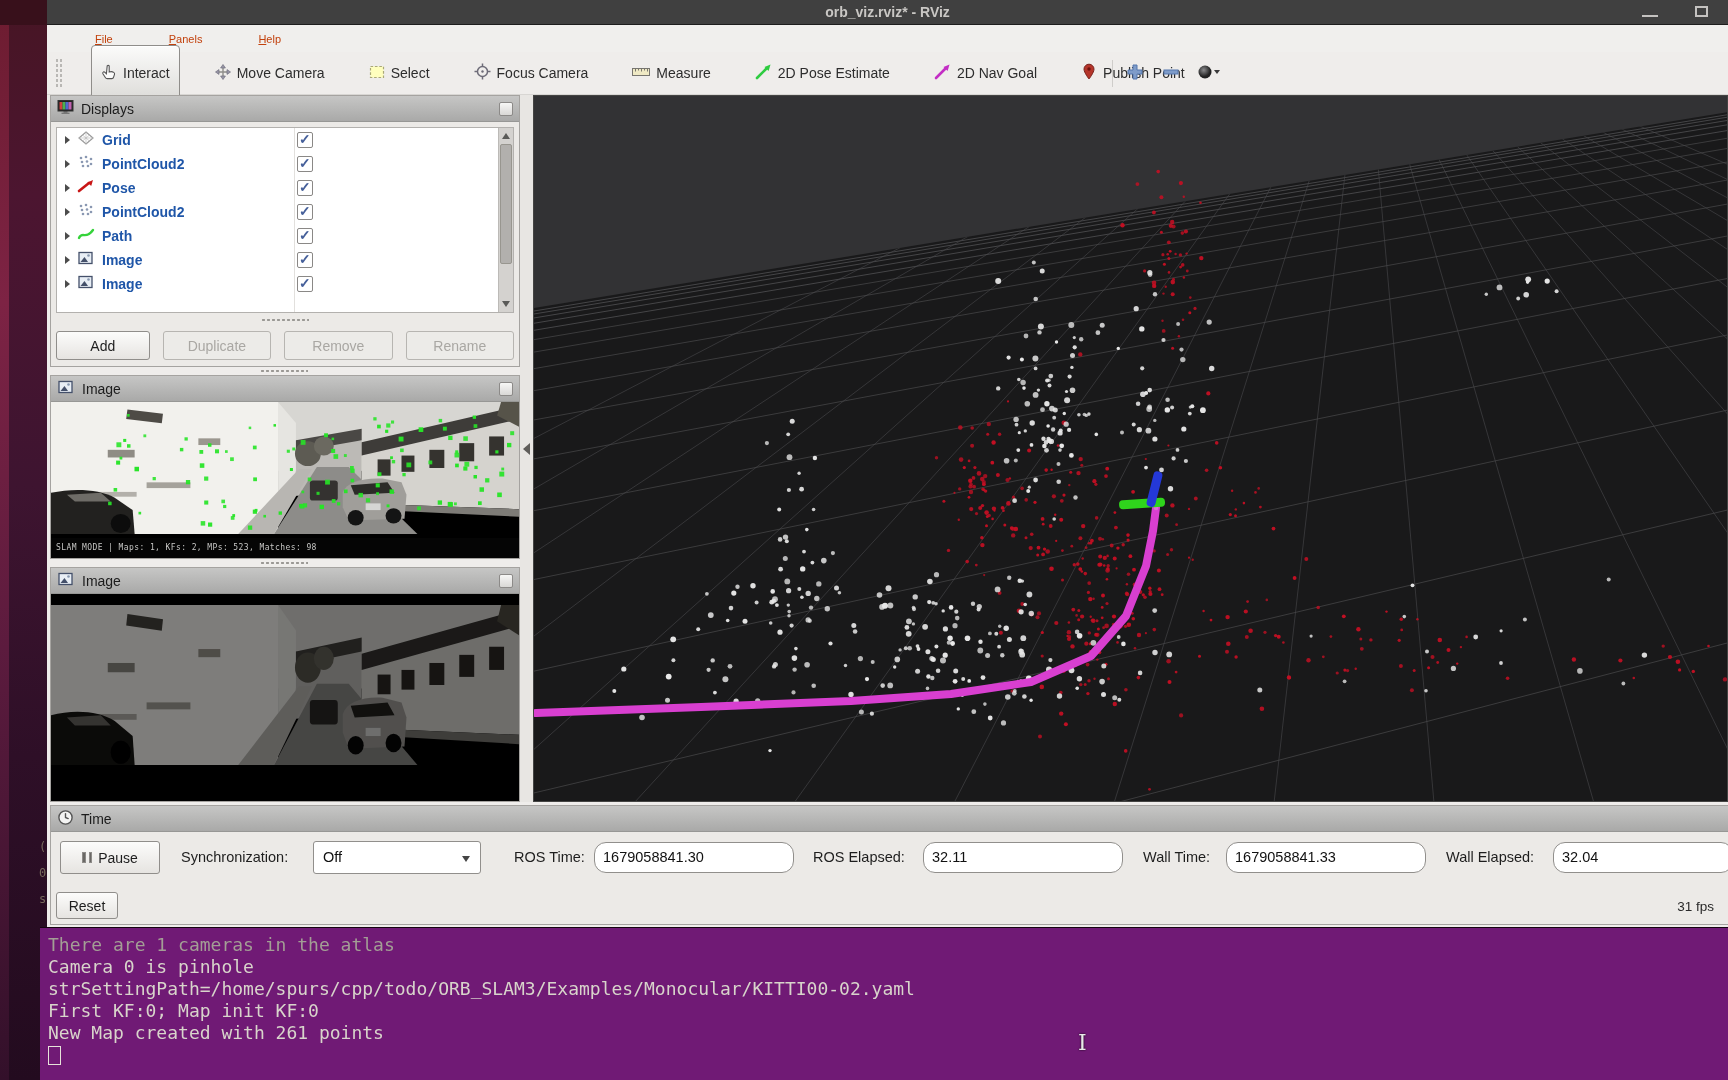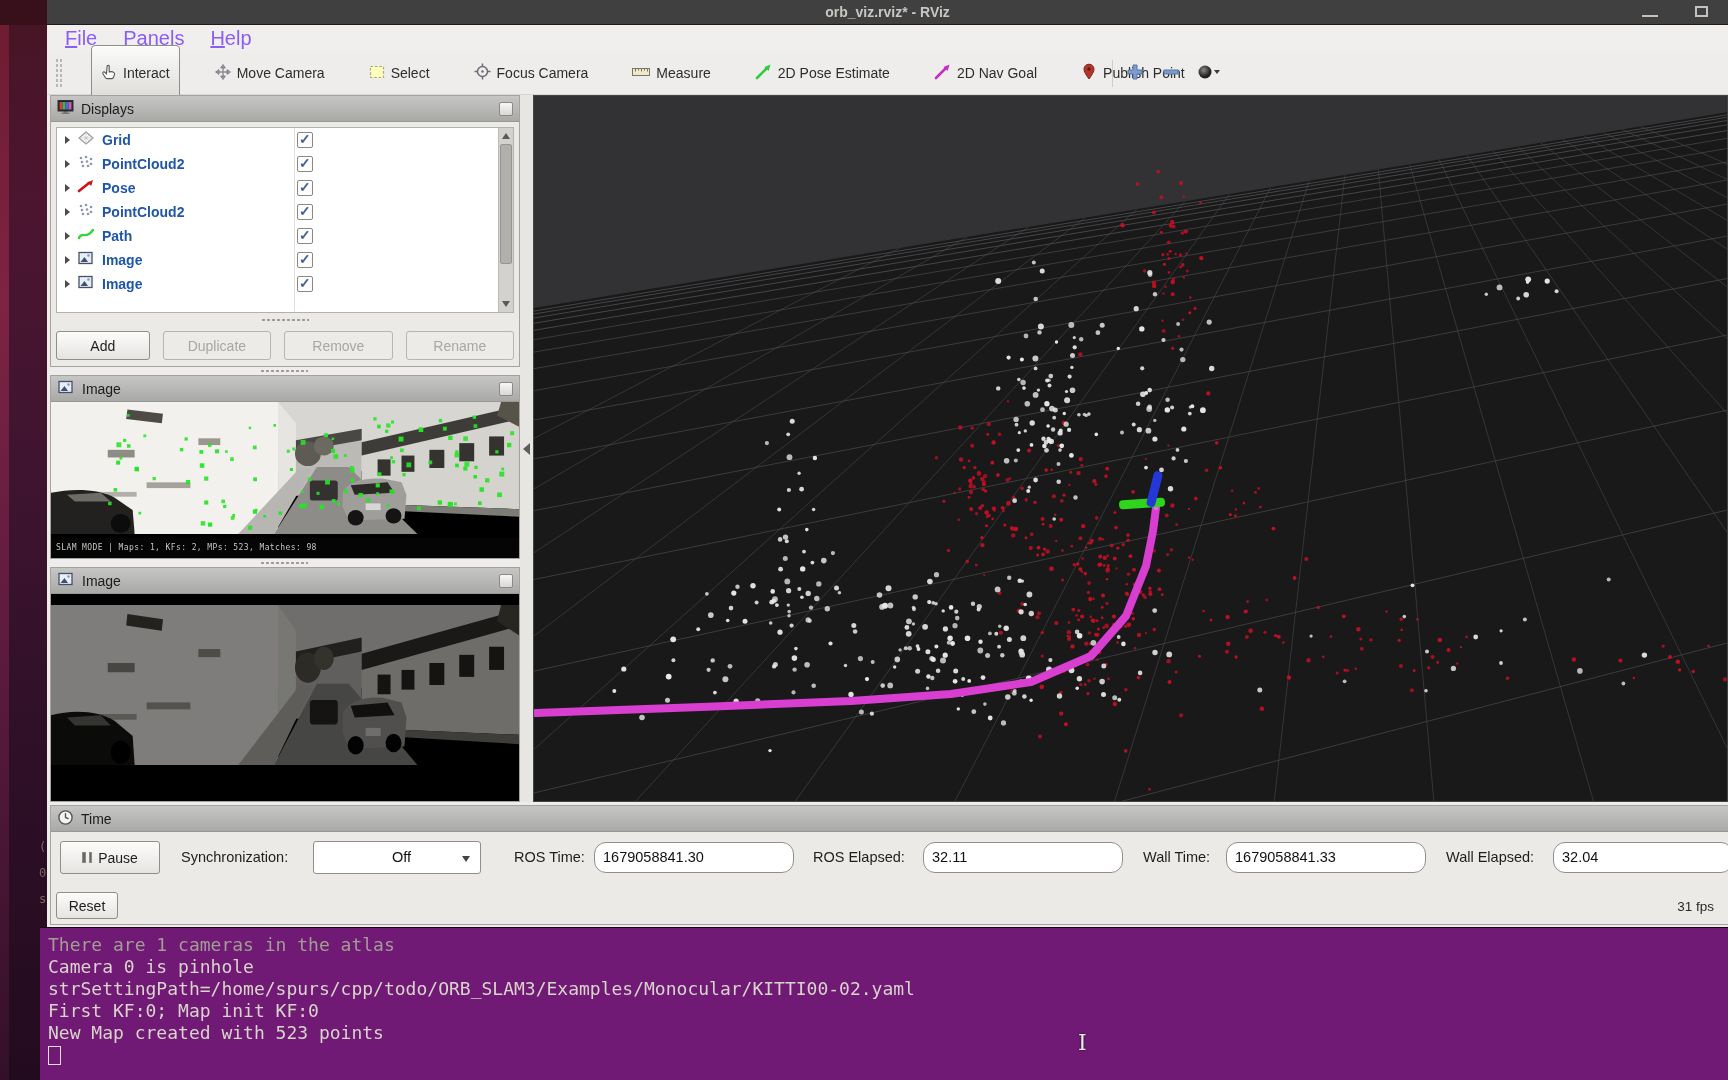--- a/index.html
+++ b/index.html
@@ -21,21 +21,21 @@
   #title-text { width:100%; text-align:center; line-height:25px; color:#c9c7c4;
     font-size:14px; font-weight:bold; }
   .win-ctrl { top:5px; color:#c4c2c0; font-size:13px; line-height:15px; }
   #btn-minimize { left:1595px; width:16px; border-bottom:2px solid #c4c2c0; height:12px; }
   #btn-maximize { left:1648px; width:13px; height:11px; border:2px solid #c4c2c0; top:6px; }
 
   
   #window-body { left:47px; top:25px; width:1681px; height:902px; background:#efedeb; }
   #menubar { left:47px; top:25px; width:1681px; height:27px; background:#f0efed;
     display:flex; align-items:center; padding-left:18px; gap:26px; }
-  .menu-item { display:inline-block; font-size:20px; color:#8b5cf6; cursor:default; }
+  .menu-item { display:inline-block; font-size:11px; color:#c2410c; cursor:default;margin-left:30px; }
   .menu-item::first-letter { text-decoration:underline; }
 
   #toolbar { left:47px; top:52px; width:1681px; height:43px; background:#efedeb;
     border-bottom:1px solid #d8d6d3; display:flex; align-items:center; padding-left:8px; gap:26px; }
   #toolbar-grip { width:8px; height:30px; margin-right:2px;
     background-image:radial-gradient(circle,#b9b7b4 1.2px,transparent 1.4px); background-size:4px 5px; }
   .tool { display:flex; align-items:center; gap:6px; font-size:14px; color:#2d2d2d;
     padding:18px 9px; border-radius:4px; white-space:nowrap; }
   .tool.active { background:linear-gradient(#fbfbfa,#dcdbd8); border:1px solid #8f8d8a;
     box-shadow:inset 0 1px 0 #fff; }
@@ -113,21 +113,21 @@
   
   #time-panel { left:50px; top:805px; width:1678px; height:120px; border-right:none; }
   #time-controls { position:absolute; left:0; top:27px; width:100%; height:60px; }
   .t-label { position:absolute; top:16px; font-size:14.5px; color:#1e1e1e; }
   .t-field { position:absolute; top:9px; height:31px; background:#fff; border:1px solid #918f8c;
     border-radius:12px; font-size:14.5px; color:#111; line-height:29px; padding-left:8px; }
   #pause-button { position:absolute; left:9px; top:8px; width:100px; height:33px; }
   .pause-bars { display:inline-flex; gap:3px; }
   .pause-bars i { width:3.5px; height:11px; background:#6a6865; border:1px solid #8d8b88; }
   #sync-select { position:absolute; left:262px; top:8px; width:168px; height:33px; background:#fff;
-    border:1px solid #918f8c; border-radius:3px; font-size:14.5px; line-height:31px; padding-left:9px; color:#111;text-align:center; }
+    border:1px solid #918f8c; border-radius:3px; font-size:14.5px; line-height:31px; padding-left:9px; color:#111; }
   #sync-select .dd-arrow { position:absolute; right:10px; top:14px; width:0; height:0;
     border-top:6px solid #454545; border-left:4.5px solid transparent; border-right:4.5px solid transparent; }
   #reset-button { position:absolute; left:5px; bottom:5px; width:62px; height:27px; }
   #fps-label { position:absolute; right:14px; bottom:10px; font-size:13.5px; color:#2a2a2a; }
 
   
   #terminal { left:40px; top:927px; width:1688px; height:153px; background:#701a75;
     border-top:1px solid #140310; padding:6px 0 0 8px;
     font:18px "DejaVu Sans Mono", monospace; line-height:22px; }
   .term-line { color:#d8d4cb; white-space:pre; }
@@ -1397,17 +1397,17 @@
 
   <div class="btn" id="reset-button">Reset</div>
   <div id="fps-label">31 fps</div>
 </div>
 
 <div class="abs" id="terminal">
   <div class="term-line dim">There are 1 cameras in the atlas</div>
   <div class="term-line">Camera 0 is pinhole</div>
   <div class="term-line">strSettingPath=/home/spurs/cpp/todo/ORB_SLAM3/Examples/Monocular/KITTI00-02.yaml</div>
   <div class="term-line">First KF:0; Map init KF:0</div>
-  <div class="term-line">New Map created with 523 points</div>
+  <div class="term-line">New Map created with 261 points</div>
   <div id="term-cursor"></div>
 </div>
 
 <div class="abs" id="ibeam-cursor">I</div>
 
 </body></html>

